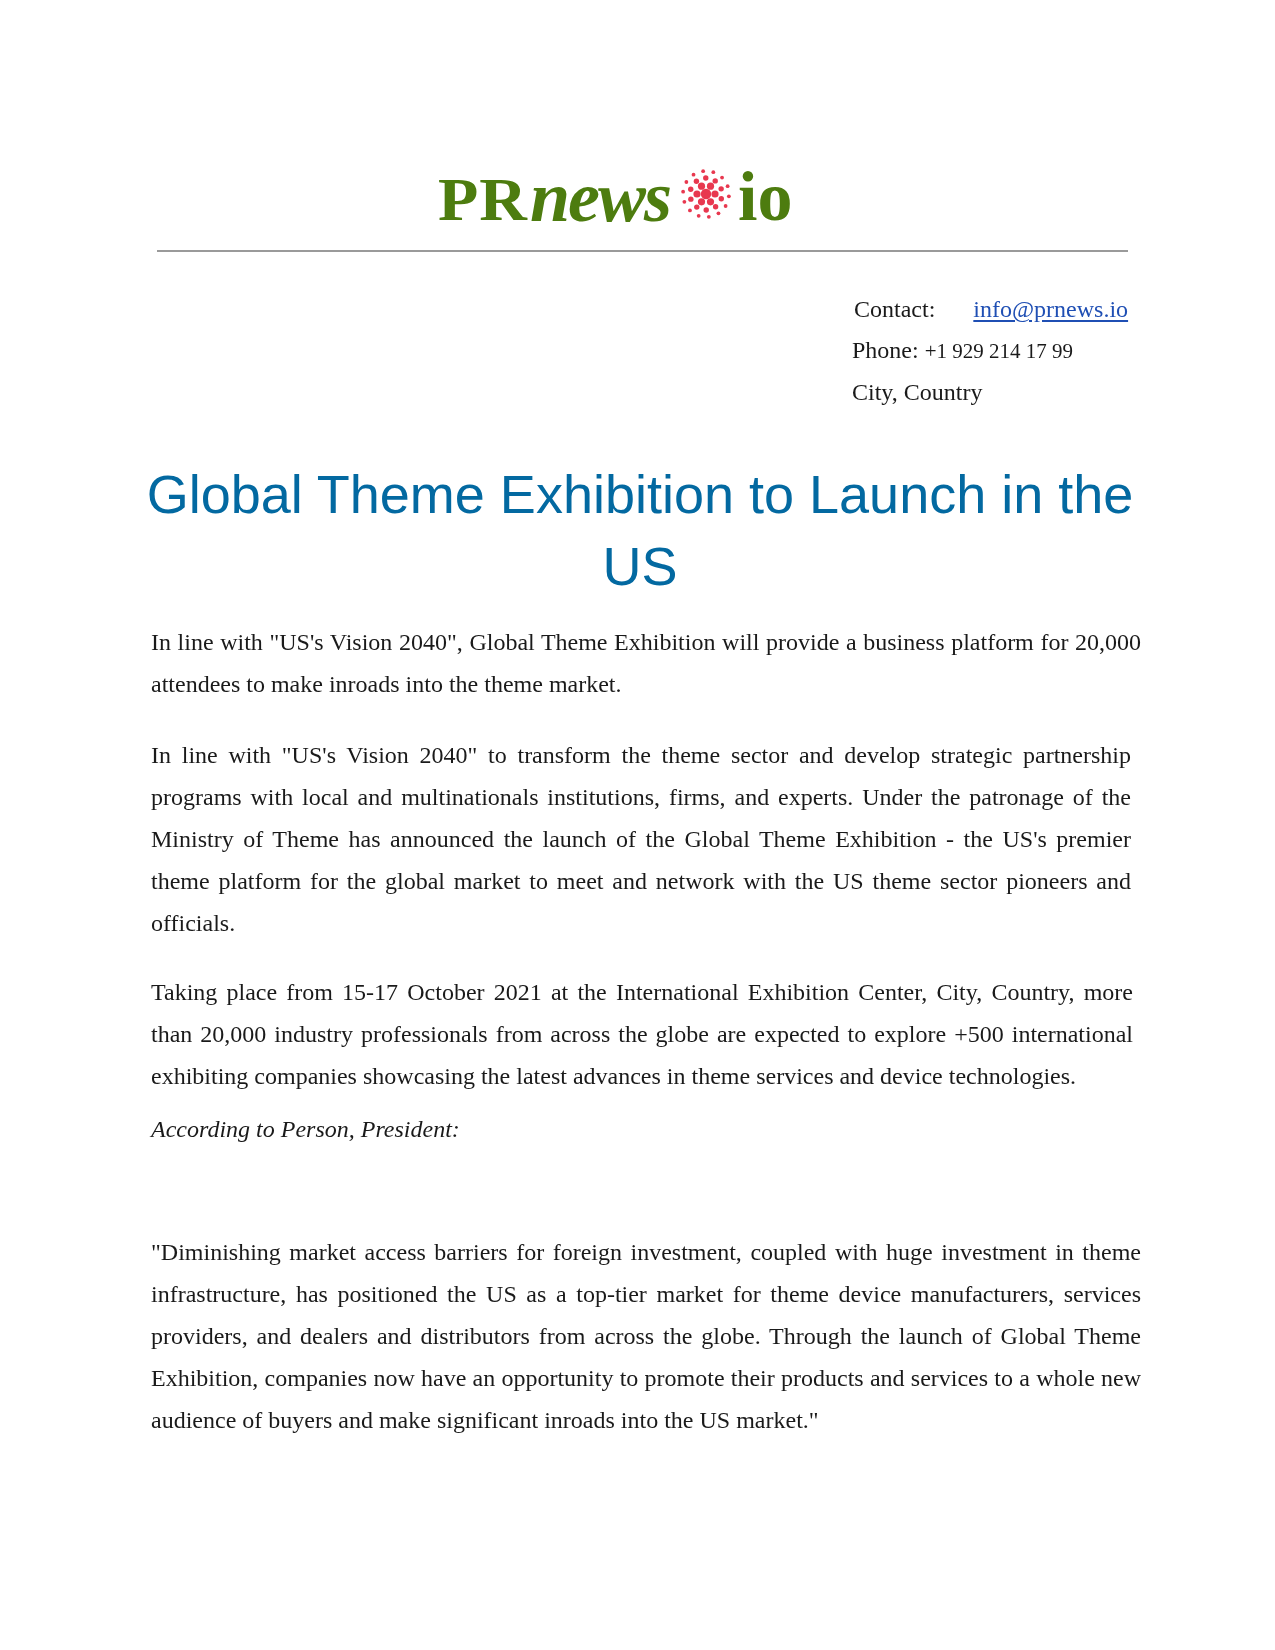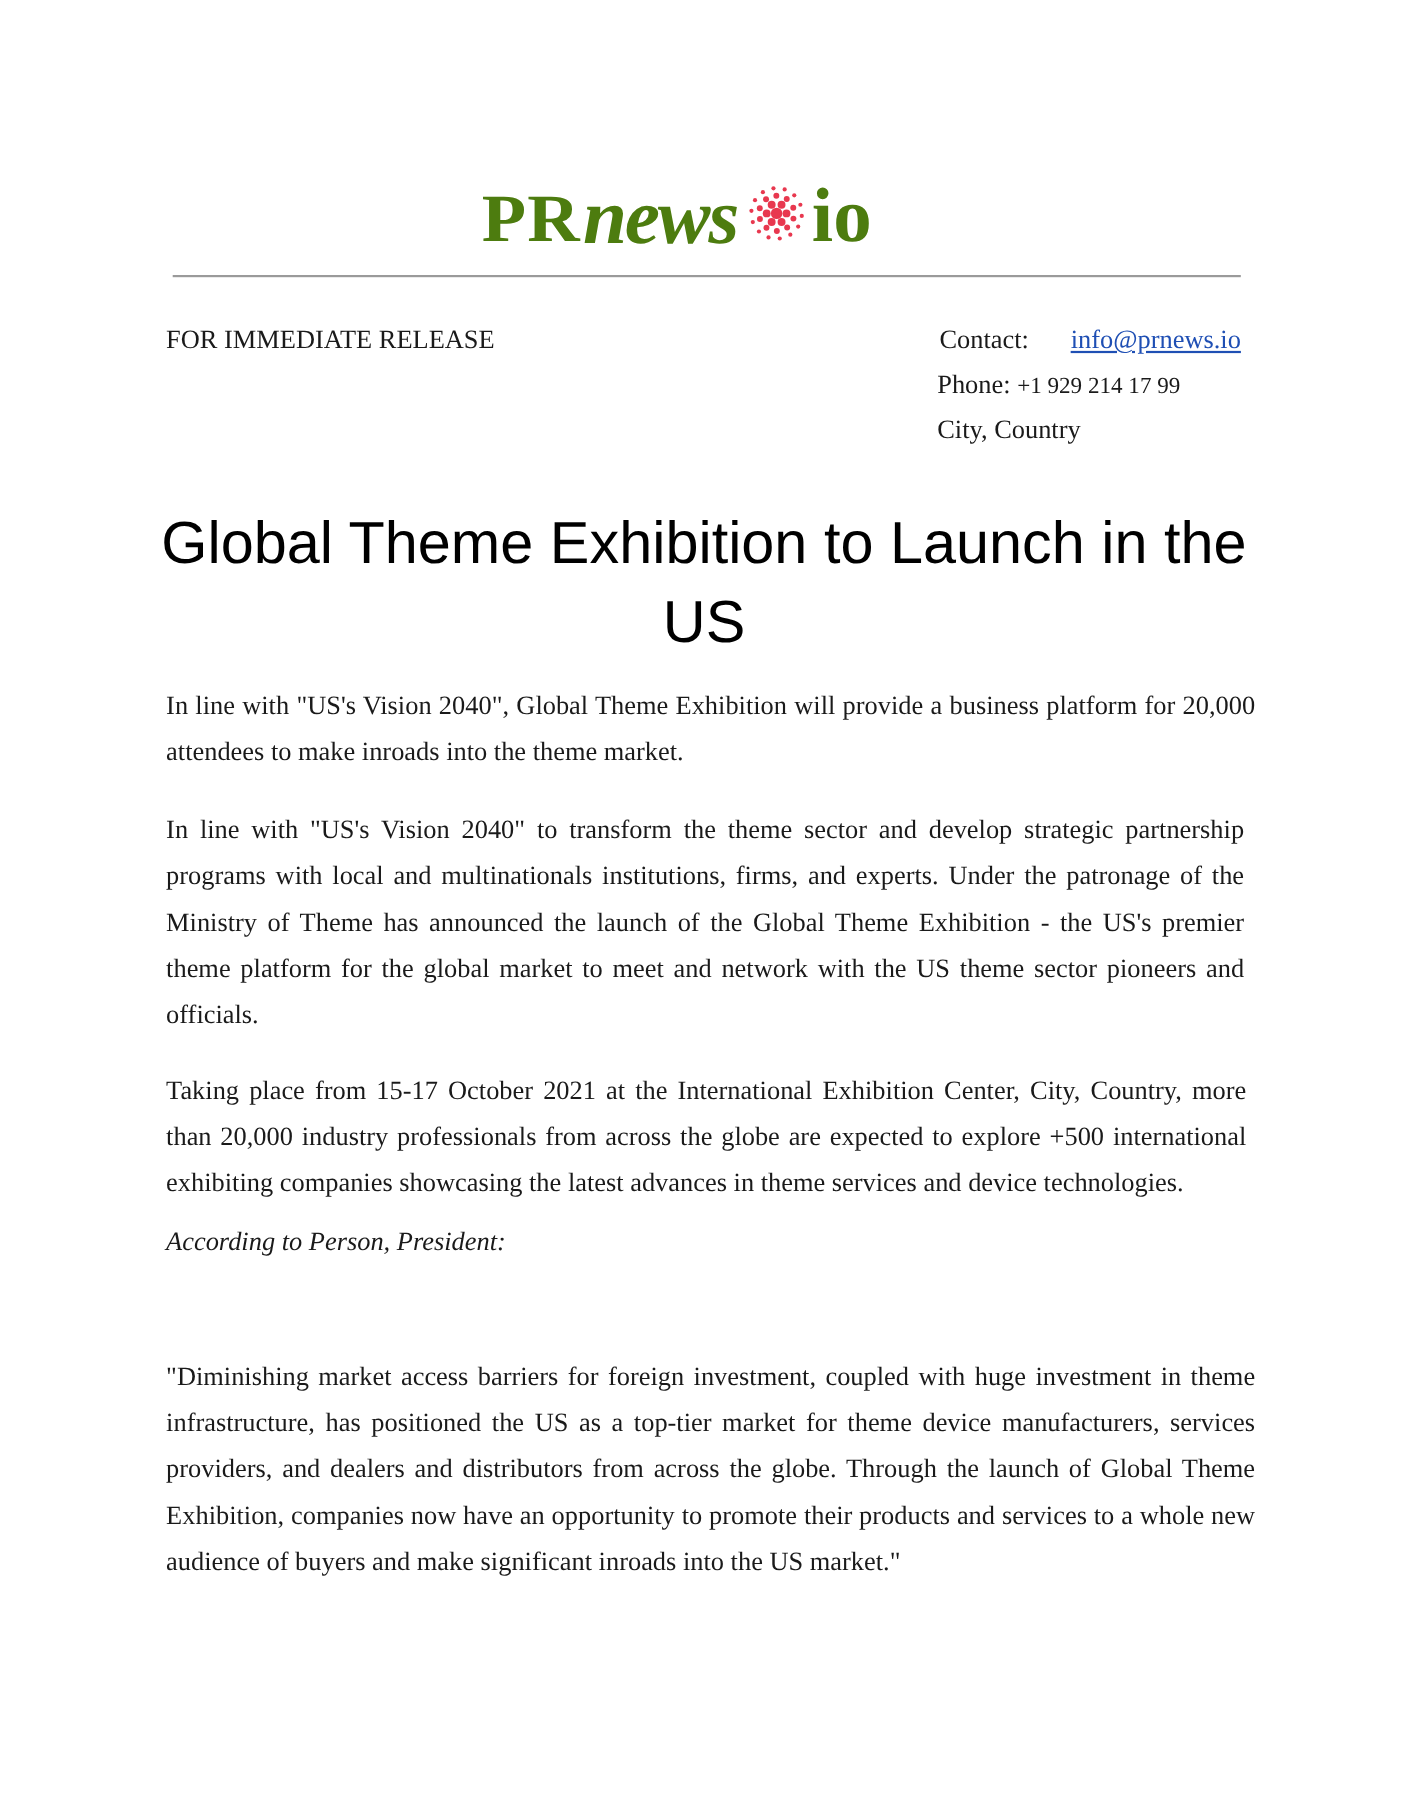--- a/index.html
+++ b/index.html
@@ -74,21 +74,21 @@
     .phone-num { font-size: 21px; margin-top: 13px; }
     .headline {
       position: absolute;
       left: 140px;
       top: 458px;
       width: 1000px;
       text-align: center;
       font-family: "Liberation Sans", "DejaVu Sans", sans-serif;
       font-size: 54px;
       line-height: 72px;
-      color: #000000;
+      color: #0369a1;
       margin: 0;
       font-weight: normal;
     }
     .body-text {
       position: absolute;
       left: 151px;
       font-size: 24px;
       line-height: 42px;
       text-align: justify;
       margin: 0;
@@ -139,21 +139,20 @@
         <circle cx="16.06" cy="-16.46" r="1.9"></circle>
         <circle cx="21.62" cy="-7.86" r="1.9"></circle>
       </g>
   </svg>
   <span class="io">io</span>
 </div>
 
 <div class="rule"></div>
 
 <div class="meta-left">
-  <div>FOR IMMEDIATE RELEASE</div>
 </div>
 
 <div class="meta-right">
   <div class="contact-line">
     <span>Contact: </span><a>info@prnews.io</a>
   </div>
   <div>
     <span>Phone: </span><span class="phone-num">+1 929 214 17 99</span>
   </div>
   <div>City, Country</div>

